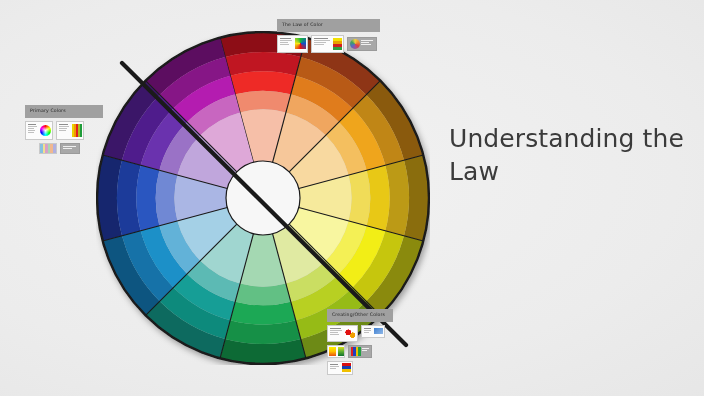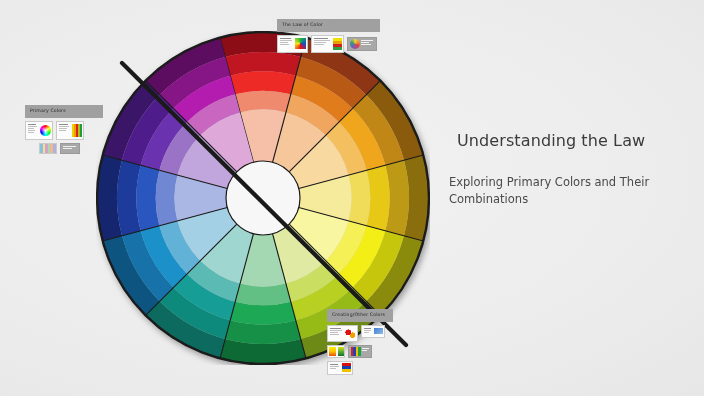--- a/index.html
+++ b/index.html
@@ -34,26 +34,26 @@
 
   
   .title-block {
     position: absolute;
     left: 449px;
     top: 122px;
     width: 246px;
   }
   .slide-title {
     font-family: "DejaVu Sans", sans-serif;
-    font-size: 16px;
+    font-size: 25px;
     line-height: 1.32;
     font-weight: 400;
     color: #3b3b3b;
     letter-spacing: 0.1px;
-    margin: 8px;
+    margin: 0;
   }
   .slide-subtitle {
     margin: 23px 0 0 0;
     font-family: "DejaVu Sans", sans-serif;
     font-size: 11.5px;
     line-height: 1.5;
     color: #4a4a4a;
     width: 218px;
   }
 
@@ -351,16 +351,15 @@
         </div>
         <div class="mini-img sw-mosaic" style="width:9px;height:9px;align-self:center;"></div>
       </div>
     </div>
   </div>
 
   <div class="title-block">
     <div class="slide-title">
       <div>Understanding the Law</div>
     </div>
-    <div class="slide-subtitle">Exploring Primary Colors and Their Combinations</div>
   </div>
 
 </div>
 
 </body></html>

